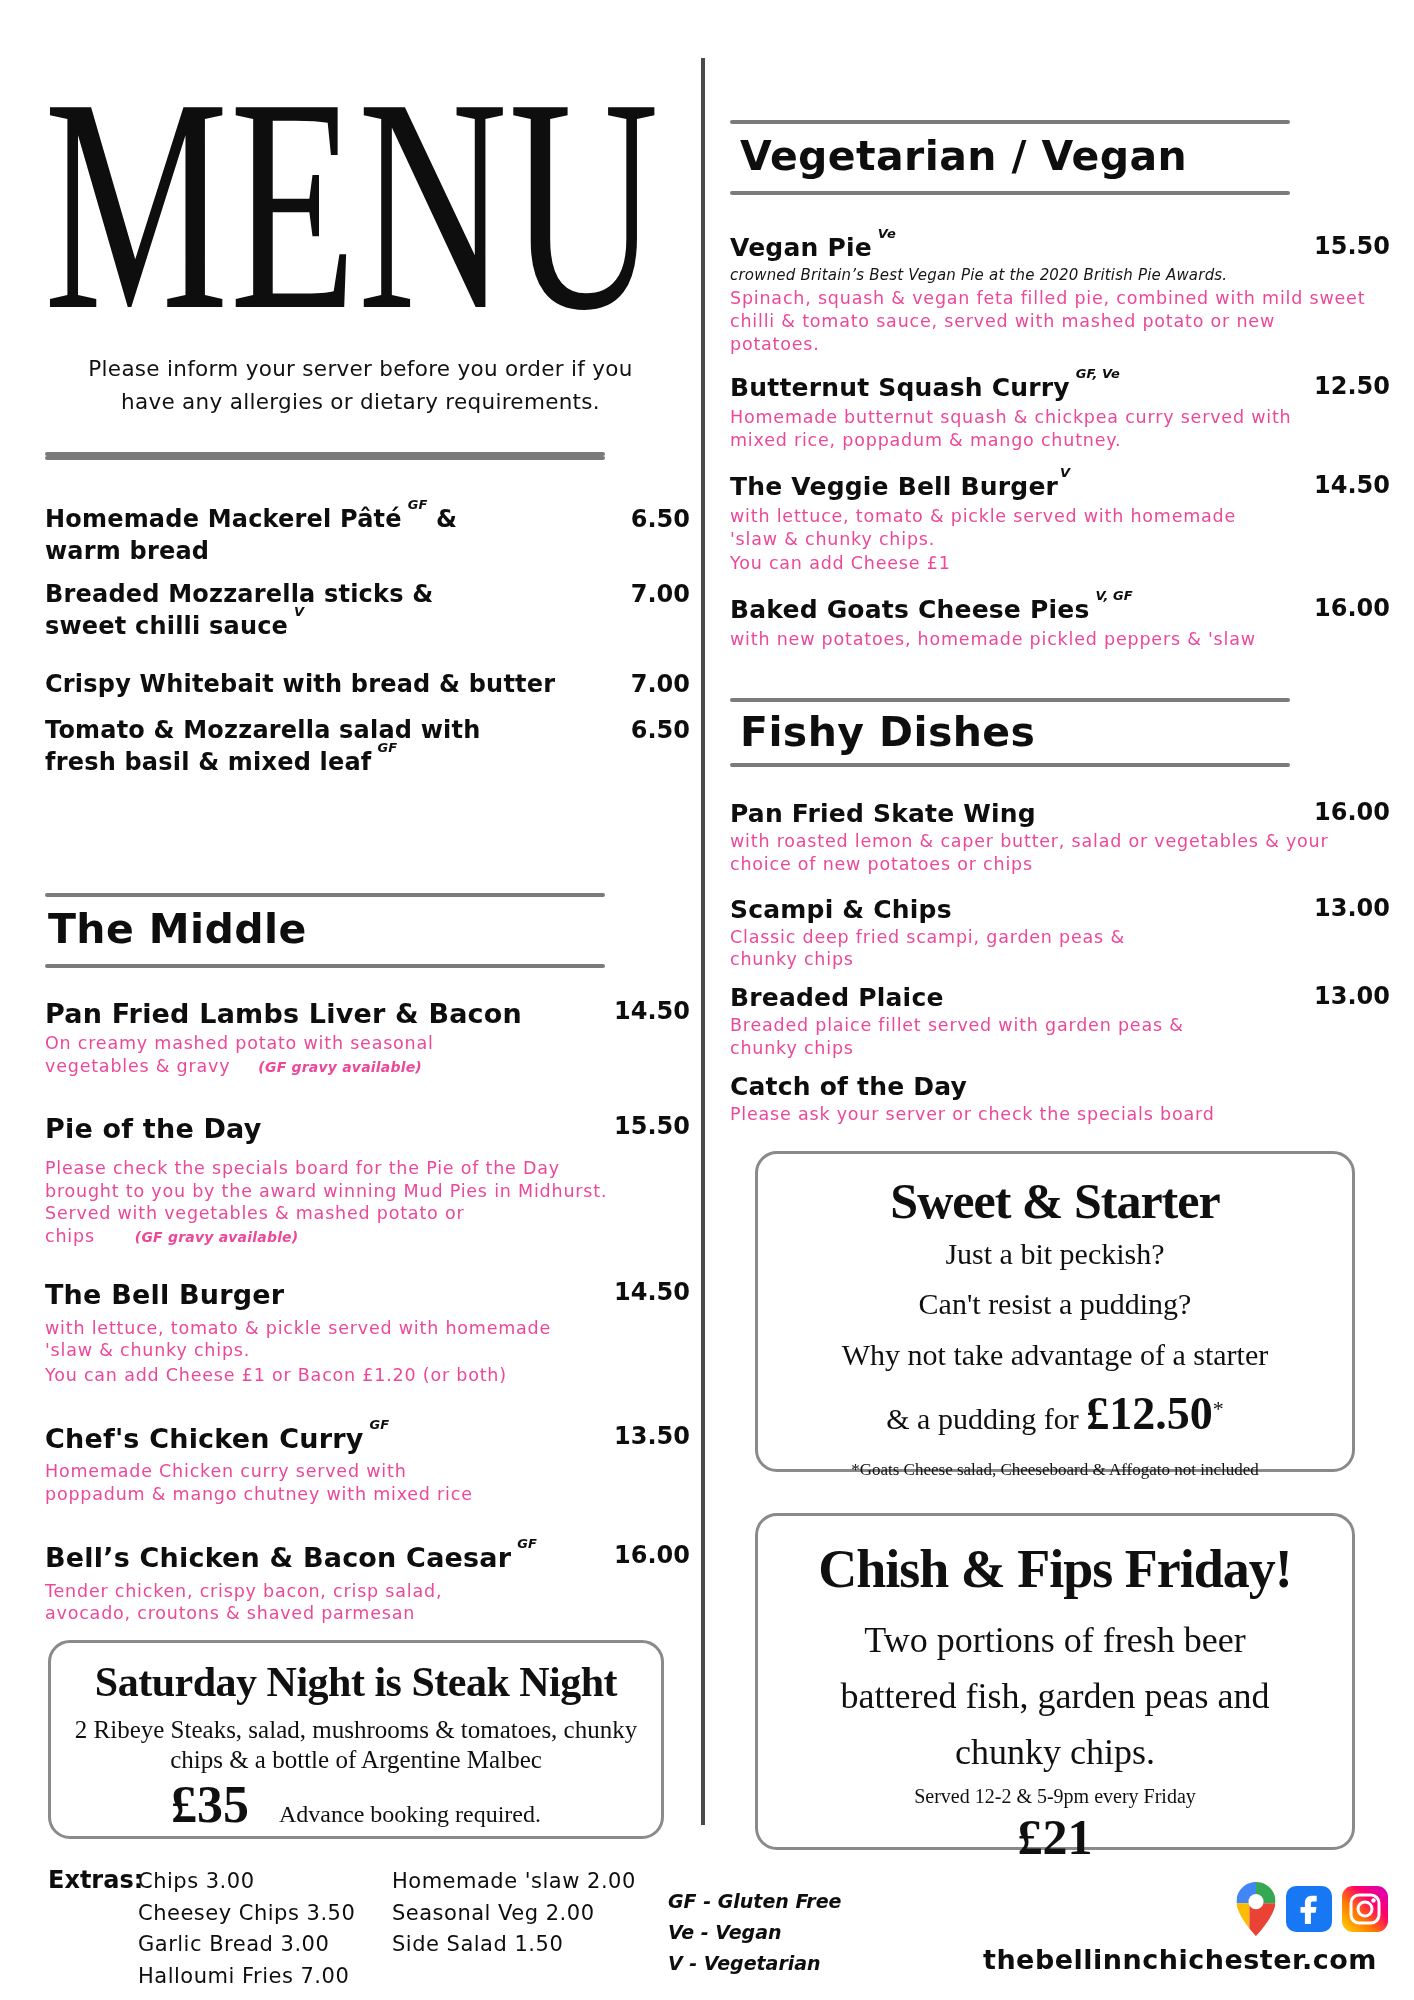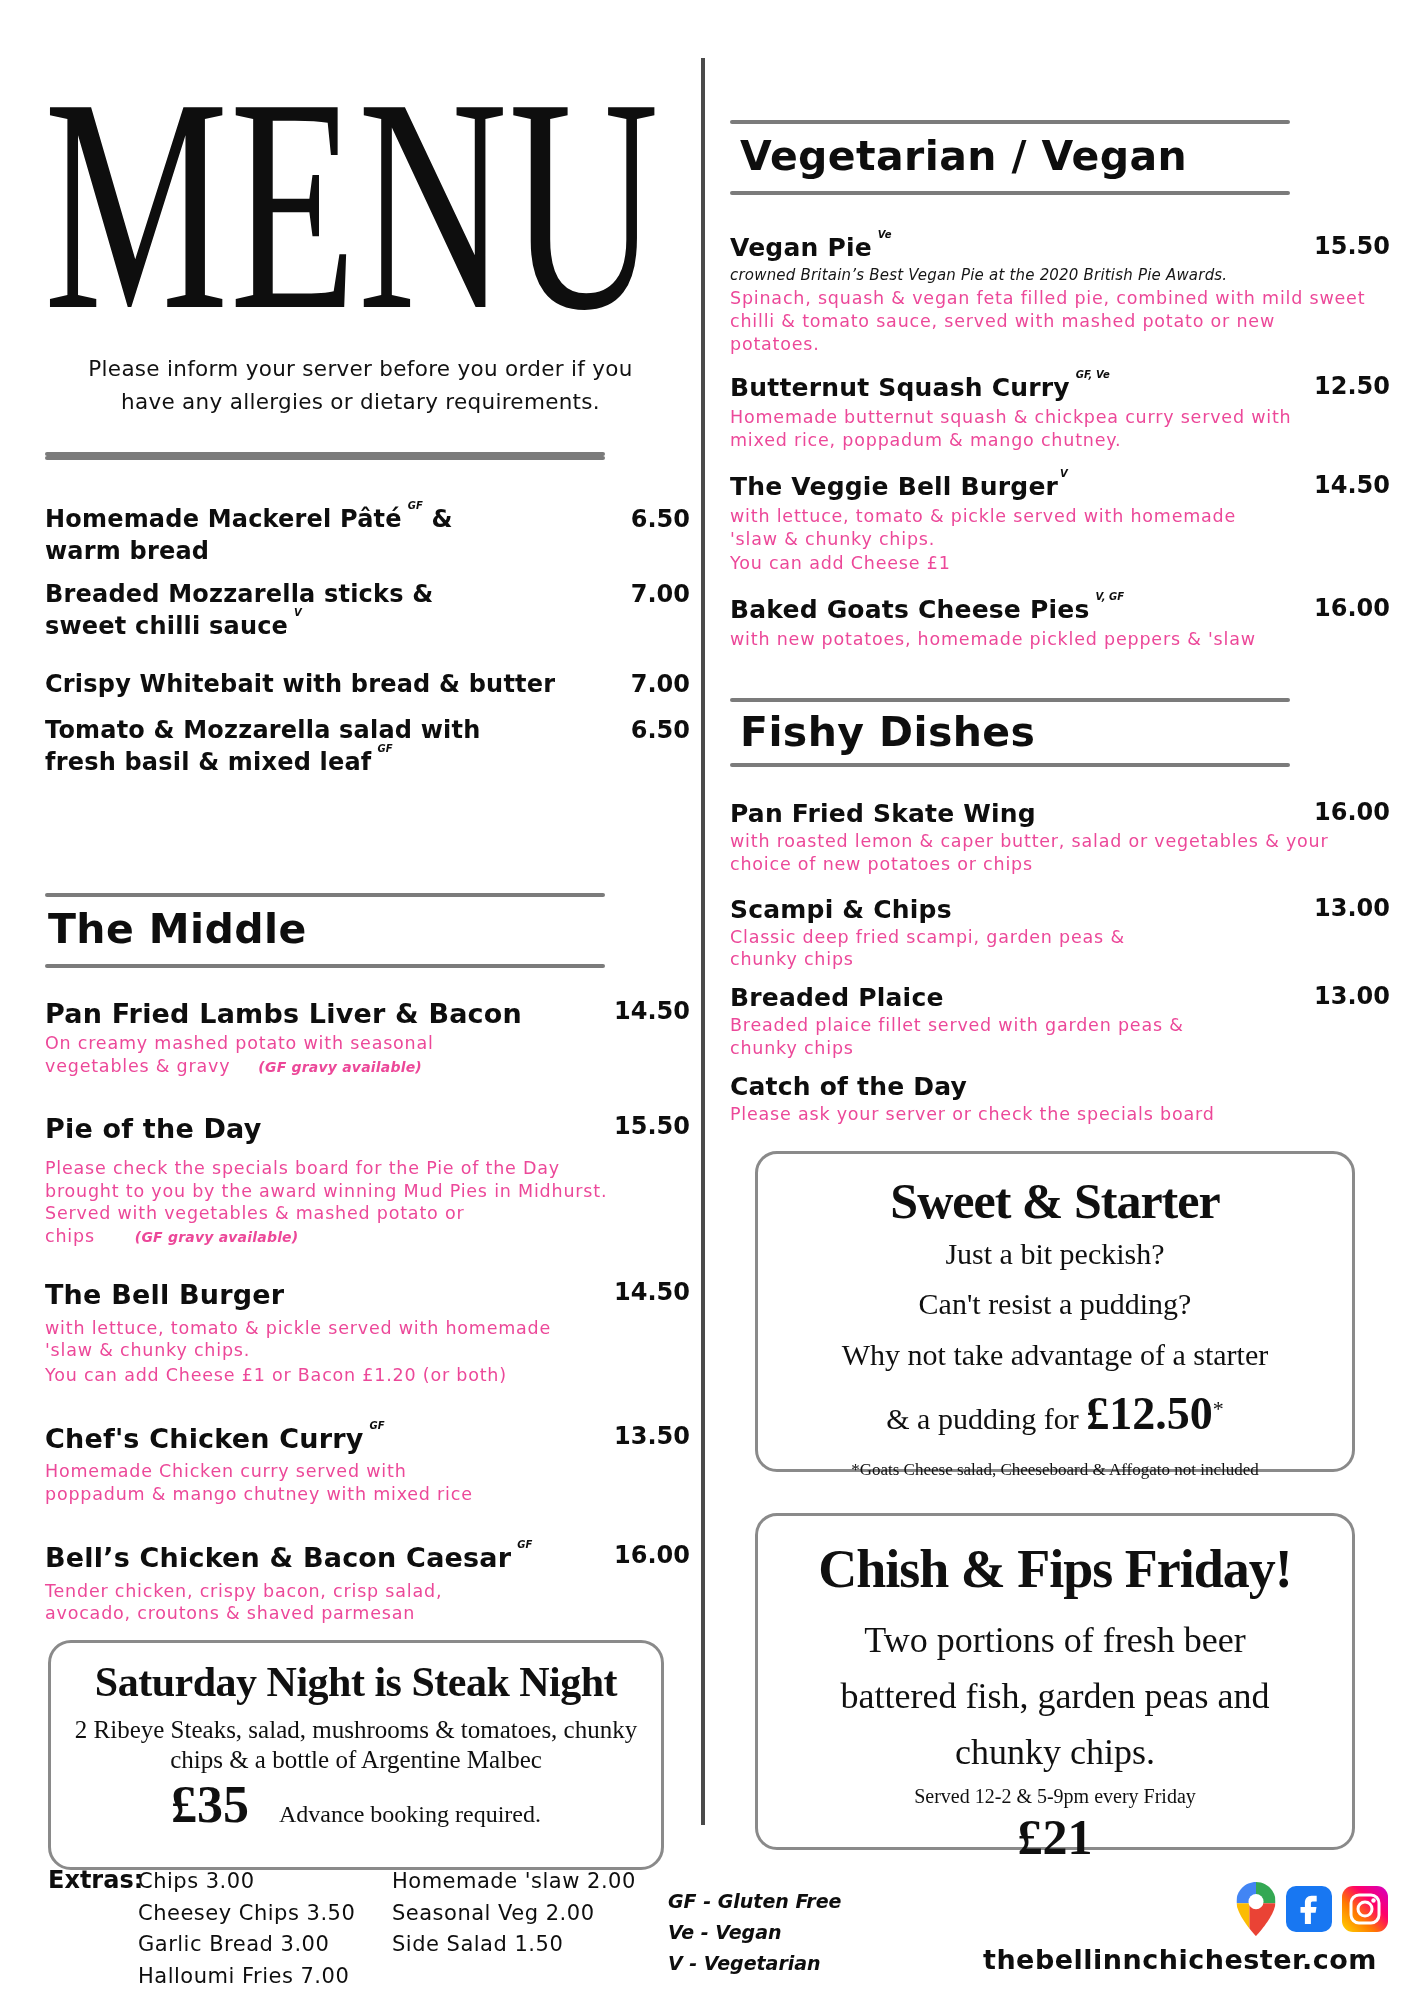--- a/index.html
+++ b/index.html
@@ -17,30 +17,30 @@
   .section{position:absolute;}
   .sec-heading{font-size:41px;font-weight:700;letter-spacing:0.4px;margin:8px 0 10px 3px;line-height:1.2;}
   .right .sec-heading{margin-left:10px;}
   .items{margin-top:44px;}
   .item{margin-bottom:34px;}
   .mi{display:flex;align-items:flex-start;}
   .mi-name{font-size:24px;font-weight:700;line-height:1.32;letter-spacing:0.2px;max-width:478px;}
   .mid .mi-name{font-size:27px;max-width:560px;}
   .right .mi-name{font-size:25px;max-width:560px;}
   .mi-price{margin-left:auto;font-size:24px;font-weight:700;text-align:right;min-width:88px;line-height:1.32;}
-  .tag{font-size:10px;font-weight:700;font-style:italic;position:relative;top:-9px;margin-left:6px;letter-spacing:0;white-space:nowrap;}
+  .tag{font-size:13px;font-weight:700;font-style:italic;position:relative;top:-9px;margin-left:6px;letter-spacing:0;white-space:nowrap;}
   .tag.tight{margin-left:2px;}
   .desc{font-size:17.5px;font-weight:400;letter-spacing:0.8px;line-height:1.3;color:#ec4899;margin-top:4px;}
   .desc2{margin-top:2px;}
   .gfnote{font-size:14px;font-weight:700;font-style:italic;letter-spacing:0.2px;margin-left:28px;white-space:nowrap;}
   .award{font-size:15px;font-style:italic;letter-spacing:0.2px;margin:2px 0 3px;color:#161616;}
   
   .box{position:absolute;border:3px solid #8a8a8a;border-radius:22px;text-align:center;background:#fff;
        font-family:"Liberation Serif","DejaVu Serif",serif;color:#101010;box-sizing:border-box;}
-  .steak-box{left:48px;top:1640px;width:616px;height:230px;padding-top:16px;border-radius:23px;}
+  .steak-box{left:48px;top:1640px;width:616px;height:199px;padding-top:16px;}
   .steak-title{font-size:42px;font-weight:700;line-height:1.1;letter-spacing:-0.5px;}
   .steak-desc{font-size:25px;line-height:1.2;width:584px;margin:10px auto 0;}
   .steak-price-row{display:flex;justify-content:center;align-items:baseline;margin-top:0;}
   .steak-price{font-size:52px;font-weight:700;}
   .steak-note{font-size:24px;margin-left:30px;}
   .sweet-box{left:755px;top:1151px;width:600px;height:321px;padding-top:20px;}
   .sweet-title{font-size:50px;font-weight:700;letter-spacing:-1px;line-height:1.1;}
   .sweet-line{font-size:30px;line-height:1.68;}
   .sweet-line4{font-size:30px;line-height:1.3;margin-top:4px;}
   .sweet-price{font-size:46px;font-weight:700;}

